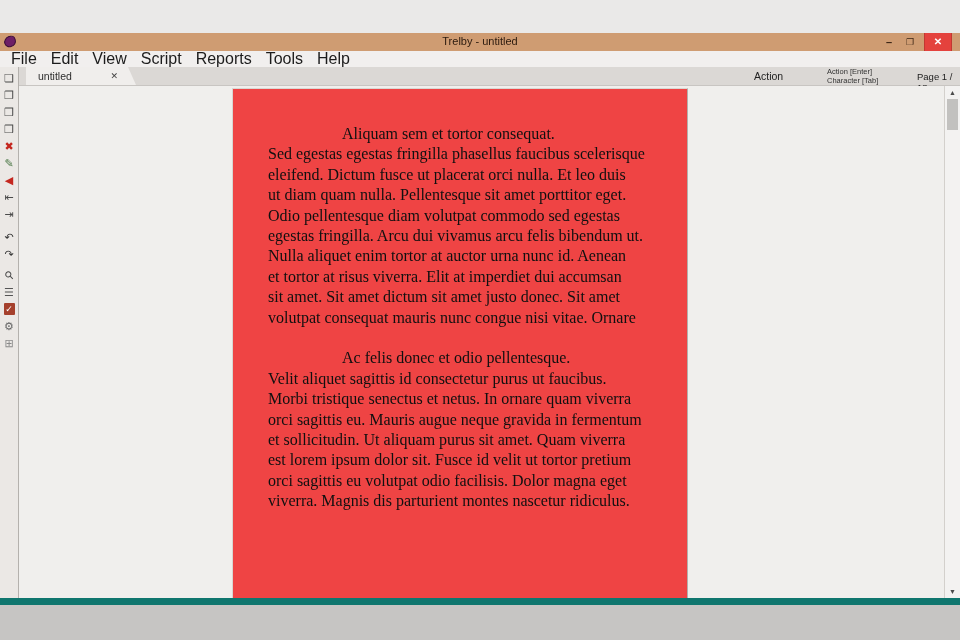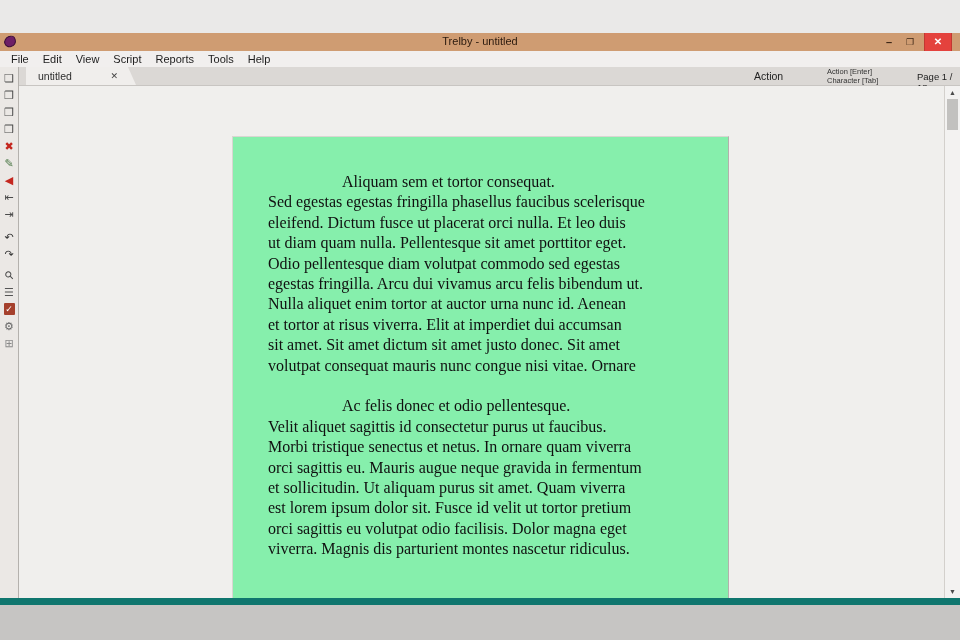--- a/index.html
+++ b/index.html
@@ -21,21 +21,21 @@
   .win-btn{position:absolute;top:0;height:18px;border:none;background:transparent;padding:0;
            font-size:11px;color:#3a2414;cursor:default;line-height:18px;text-align:center;}
   .btn-min{left:880px;width:18px;font-weight:bold;}
   .btn-restore{left:901px;width:18px;font-size:9px;}
   .btn-close{left:924px;width:28px;background:#e4423d;color:#fff;font-size:10px;font-weight:bold;
              border-left:1px solid #c33731;border-right:1px solid #c33731;box-sizing:border-box;}
 
   
   .menubar{height:16px;background:#f1efee;display:flex;align-items:center;padding-left:4px;flex:0 0 auto;}
   .menu-item{border:none;background:transparent;font-family:"Liberation Sans",sans-serif;
-             font-size:11px;color:#1c1c1c;padding:0 7px;height:16px;line-height:16px;}
+             font-size:16px;color:#1c1c1c;padding:0 7px;height:16px;line-height:16px;}
 
   
   .body-area{flex:1 1 auto;display:flex;min-height:0;}
   .toolbar{flex:0 0 18px;background:#ebe8e5;border-right:1px solid #b4b1ad;
            display:flex;flex-direction:column;align-items:center;padding-top:2px;box-sizing:content-box;}
   .tool-btn{width:16px;height:17px;border:none;background:transparent;padding:0;margin:0;
             display:flex;align-items:center;justify-content:center;}
   .tool-btn:nth-child(10){margin-top:6px;}
   .tool-btn:nth-child(12){margin-top:4px;}
   .tool-glyph{font-size:11px;line-height:12px;display:inline-block;}
@@ -50,23 +50,23 @@
        display:flex;align-items:center;padding:0 8px 0 12px;box-sizing:border-box;}
   .tab-label{font-size:10.5px;color:#2e2e2e;flex:1 1 auto;}
   .tab-close{border:none;background:transparent;font-size:9px;color:#444;padding:0;margin-right:10px;line-height:18px;}
   .status-element{position:absolute;left:735px;top:3px;font-size:10.5px;color:#222;}
   .status-hints{position:absolute;left:808px;top:1px;font-size:7.5px;line-height:8.5px;color:#333;}
   .status-page{position:absolute;left:898px;top:4px;font-size:9.5px;color:#222;}
 
   
   .editor-row{flex:1 1 auto;display:flex;min-height:0;}
   .editor{flex:1 1 auto;position:relative;background:#f0efed;min-width:0;}
-  .page{position:absolute;left:213px;top:2px;bottom:0;width:497px;background:#86efac;
+  .page{position:absolute;left:213px;top:2px;bottom:0;width:456px;background:#ef4444;
         border-left:1px solid #d9d6d2;border-right:1px solid #b3b0ac;border-top:1px solid #d9d6d2;
-        box-sizing:border-box;padding:35px 6px 0 35px;overflow:hidden;margin-top:48px;}
+        box-sizing:border-box;padding:35px 6px 0 35px;overflow:hidden;}
   .para{font-family:"Liberation Serif", serif;font-size:16px;line-height:20.4px;color:#101010;}
   .para + .para{margin-top:20.4px;}
   .line{white-space:nowrap;}
   .para .line:first-child{padding-left:74px;}
 
   
   .scrollbar{flex:0 0 15px;background:#f3f2f1;border-left:1px solid #d3d0cc;position:relative;}
   .sb-btn{position:absolute;left:0;width:15px;height:13px;border:none;background:transparent;
           font-size:7px;color:#4a4a4a;padding:0;line-height:13px;text-align:center;}
   .sb-up{top:0;}

